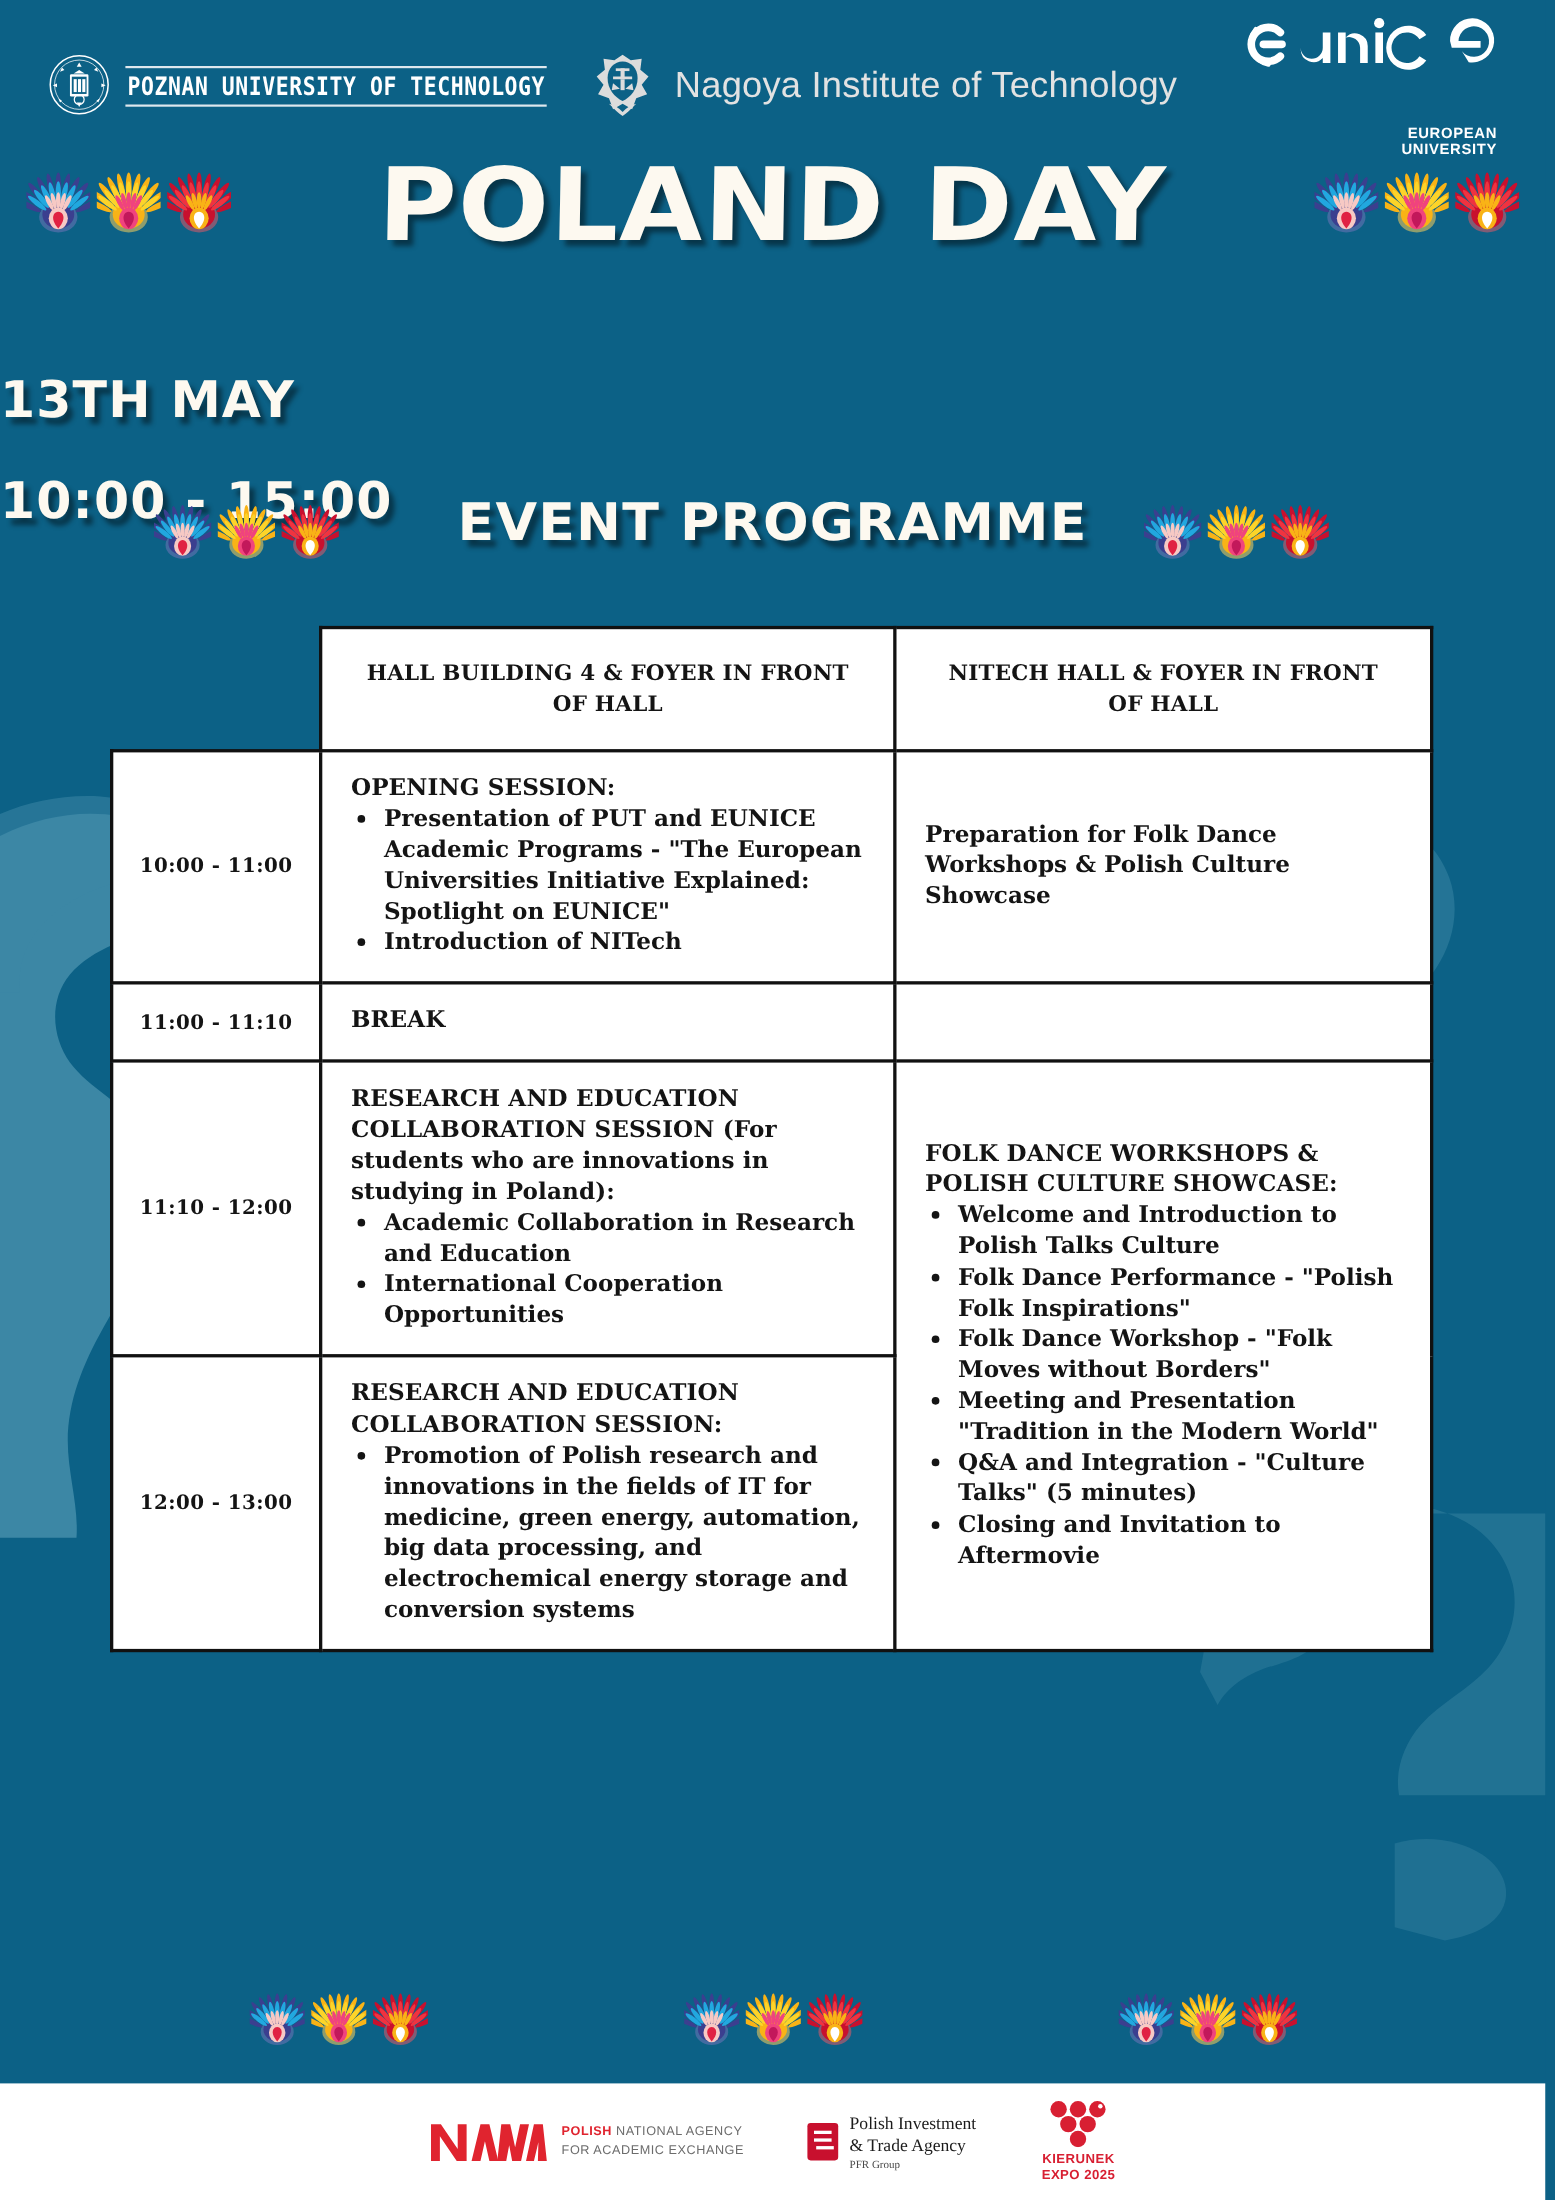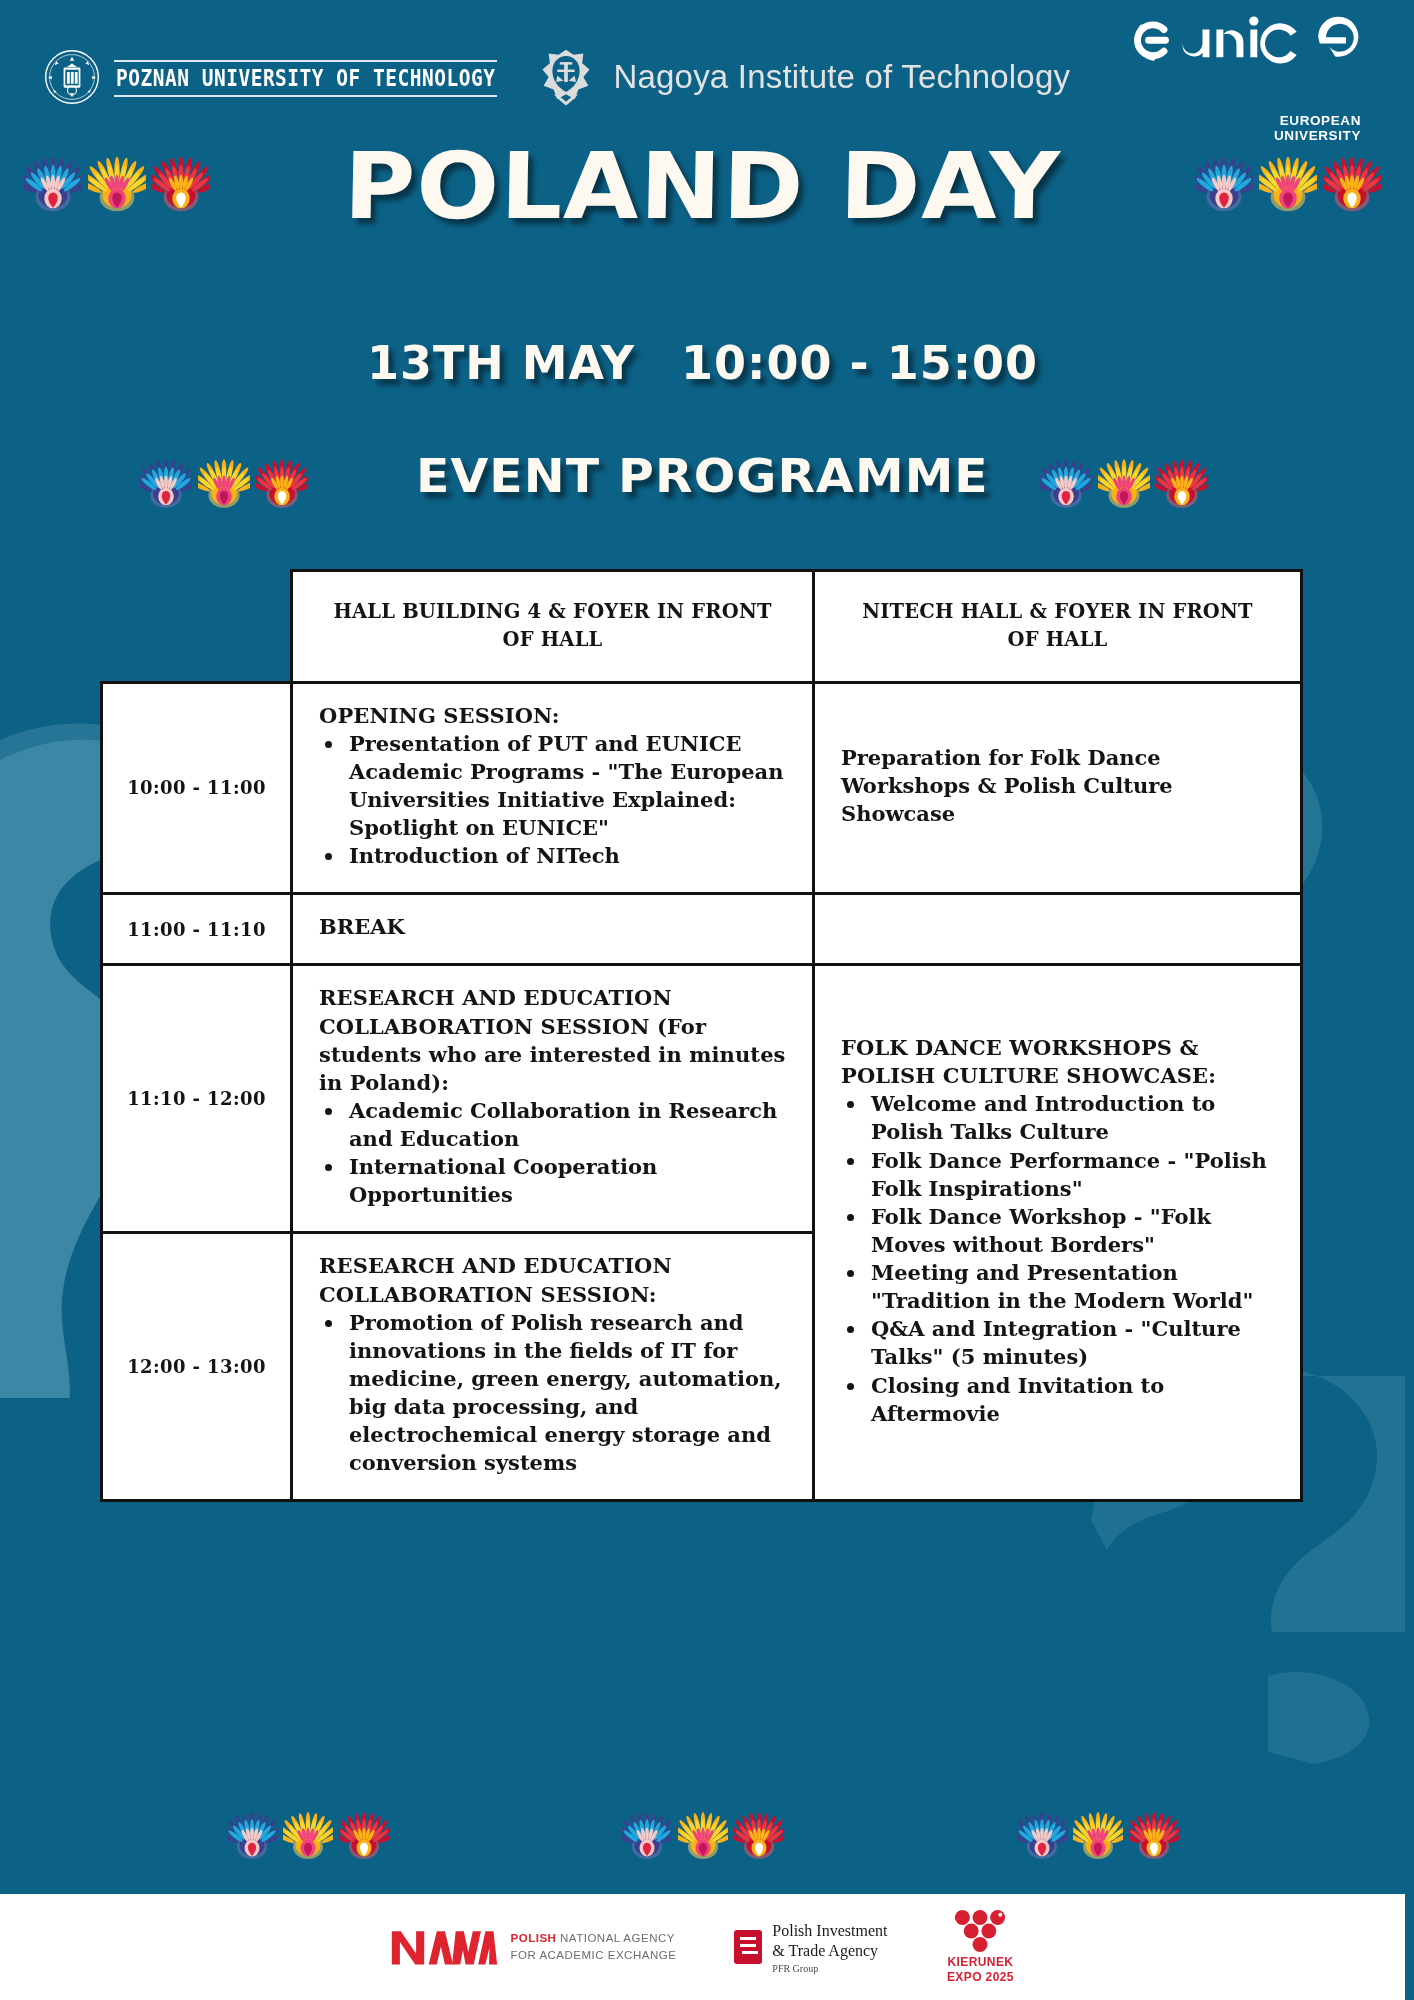--- a/index.html
+++ b/index.html
@@ -115,20 +115,21 @@
     white-space: nowrap;
   }
   #flowers-title-left  { position: absolute; left: 24px;  top: 152px; }
   #flowers-title-right { position: absolute; right: 24px; top: 152px; }
 
   #date-row {
     position: absolute;
     top: 340px; left: 0; right: 0;
     display: flex; justify-content: center; align-items: flex-start;
     gap: 46px;
+    flex-direction: column;
   }
   #poster-date, #poster-hours {
     font-size: 46px;
     line-height: 1;
     white-space: nowrap;
   }
 
   #subtitle-row {
     position: absolute;
     top: 452px; left: 0; right: 0;
@@ -1422,21 +1423,21 @@
         <tr>
           <td class="time-cell">11:00 - 11:10</td>
           <td class="content-cell">
             <div class="cell-plain">BREAK</div>
           </td>
           <td class="content-cell"></td>
         </tr>
         <tr>
           <td class="time-cell">11:10 - 12:00</td>
           <td class="content-cell yellow">
-            <div class="cell-head">RESEARCH AND EDUCATION COLLABORATION SESSION (For students who are interested in minutes in Poland):</div>
+            <div class="cell-head">RESEARCH AND EDUCATION COLLABORATION SESSION (For students who are innovations in studying in Poland):</div>
             <ul class="cell-list">
               <li>Academic Collaboration in Research and Education</li>
               <li>International Cooperation Opportunities</li>
             </ul>
           </td>
           <td class="content-cell yellow" rowspan="2">
             <div class="cell-head">FOLK DANCE WORKSHOPS &amp; POLISH CULTURE SHOWCASE:</div>
             <ul class="cell-list">
               <li>Welcome and Introduction to Polish Talks Culture</li>
               <li>Folk Dance Performance - "Polish Folk Inspirations"</li>

